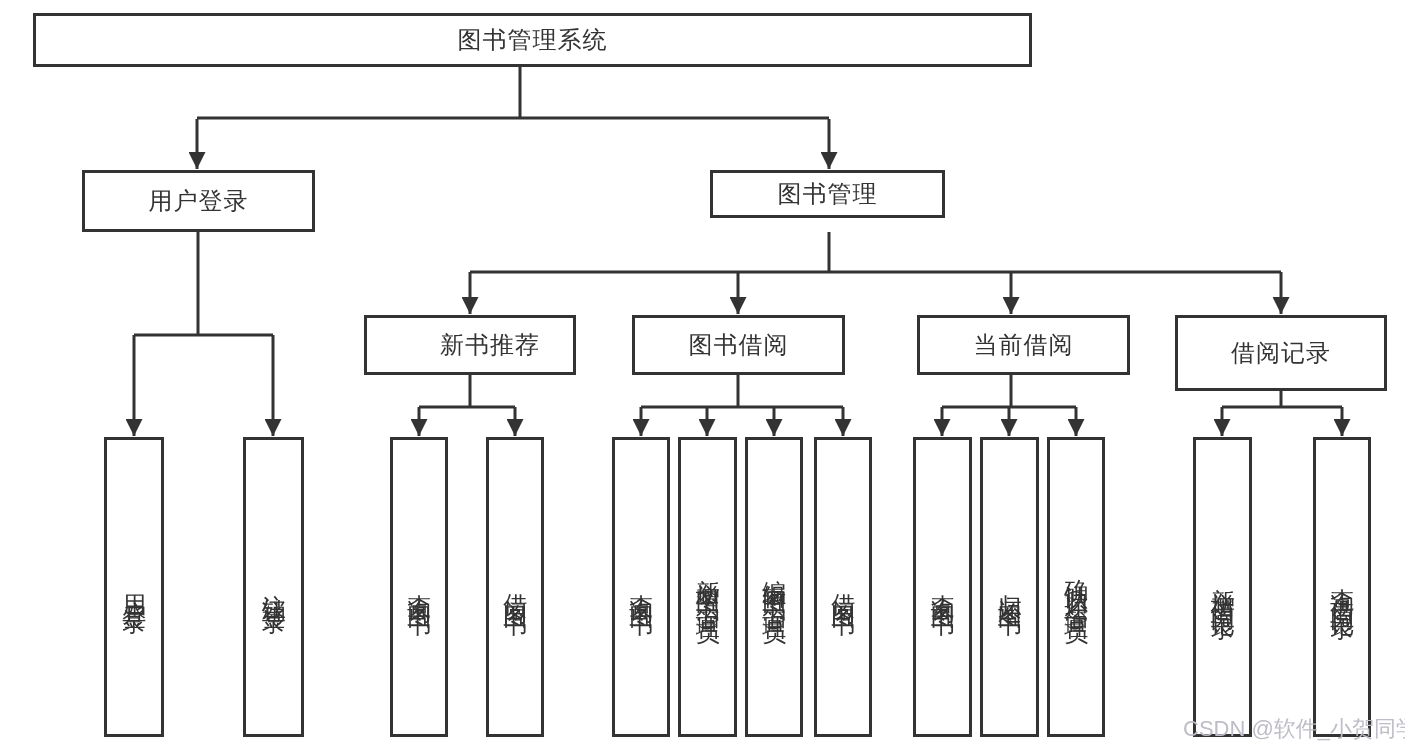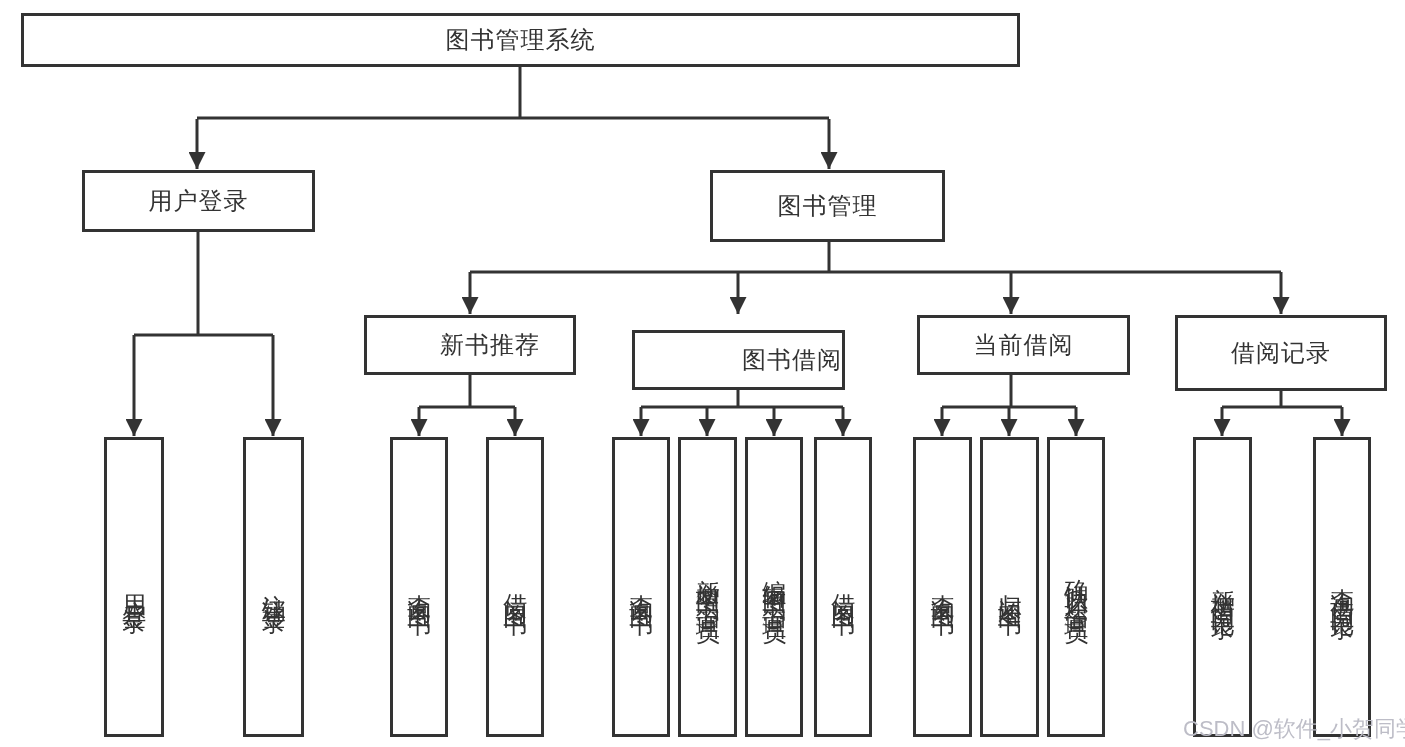--- a/index.html
+++ b/index.html
@@ -75,35 +75,35 @@
     <path class="stroke" d="M942,407 V436" marker-end="url(#arrow)"></path>
     <path class="stroke" d="M1009,407 V436" marker-end="url(#arrow)"></path>
     <path class="stroke" d="M1076,407 V436" marker-end="url(#arrow)"></path>
 
     <path class="stroke" d="M1281,375 V407"></path>
     <path class="stroke" d="M1222,407 H1342"></path>
     <path class="stroke" d="M1222,407 V436" marker-end="url(#arrow)"></path>
     <path class="stroke" d="M1342,407 V436" marker-end="url(#arrow)"></path>
   </svg>
 
-  <div class="node" style="left:21px;top:13px;width:999px;height:54px;">
+  <div class="node" style="left:33px;top:13px;width:999px;height:54px;">
     <span>图书管理系统</span>
   </div>
 
   <div class="node" style="left:82px;top:170px;width:233px;height:62px;">
     <span>用户登录</span>
   </div>
-  <div class="node" style="left:710px;top:170px;width:235px;height:72px;font-family:Liberation Serif, serif;">
+  <div class="node" style="left:710px;top:170px;width:235px;height:48px;font-family:Liberation Serif, serif;">
     <span>图书管理</span>
   </div>
 
   <div class="node" style="left:364px;top:315px;width:212px;height:60px;padding-left:40px;">
     <span>新书推荐</span>
   </div>
-  <div class="node" style="left:632px;top:330px;width:213px;height:60px;justify-content:flex-end;">
+  <div class="node" style="left:632px;top:315px;width:213px;height:60px;">
     <span>图书借阅</span>
   </div>
   <div class="node" style="left:905px;top:315px;width:213px;height:60px;margin-left:12px;">
     <span>当前借阅</span>
   </div>
   <div class="node" style="left:1175px;top:315px;width:212px;height:76px;">
     <span>借阅记录</span>
   </div>
 
   <div class="node leaf" style="left:104px;width:60px;">

